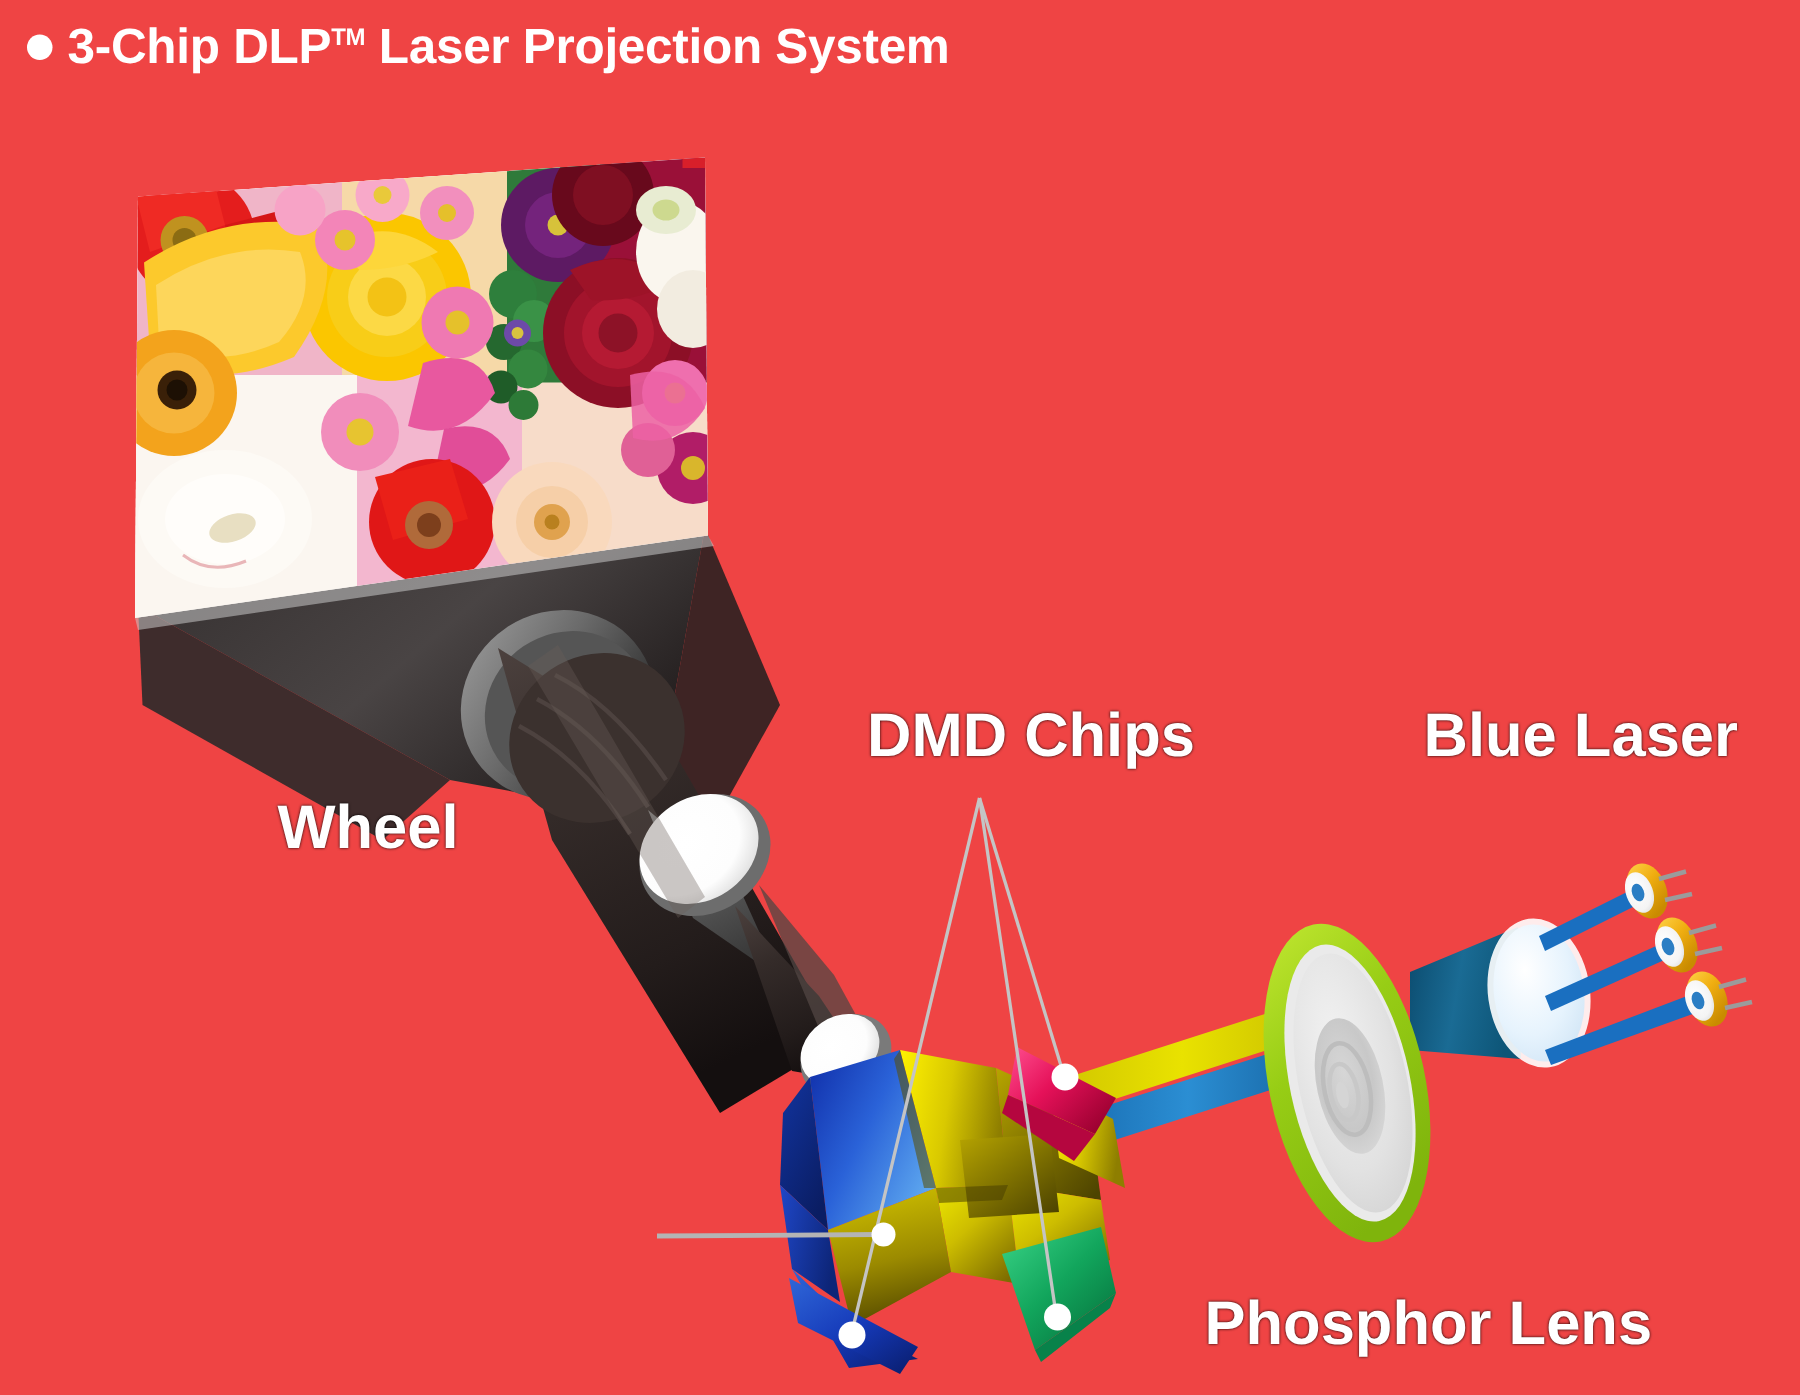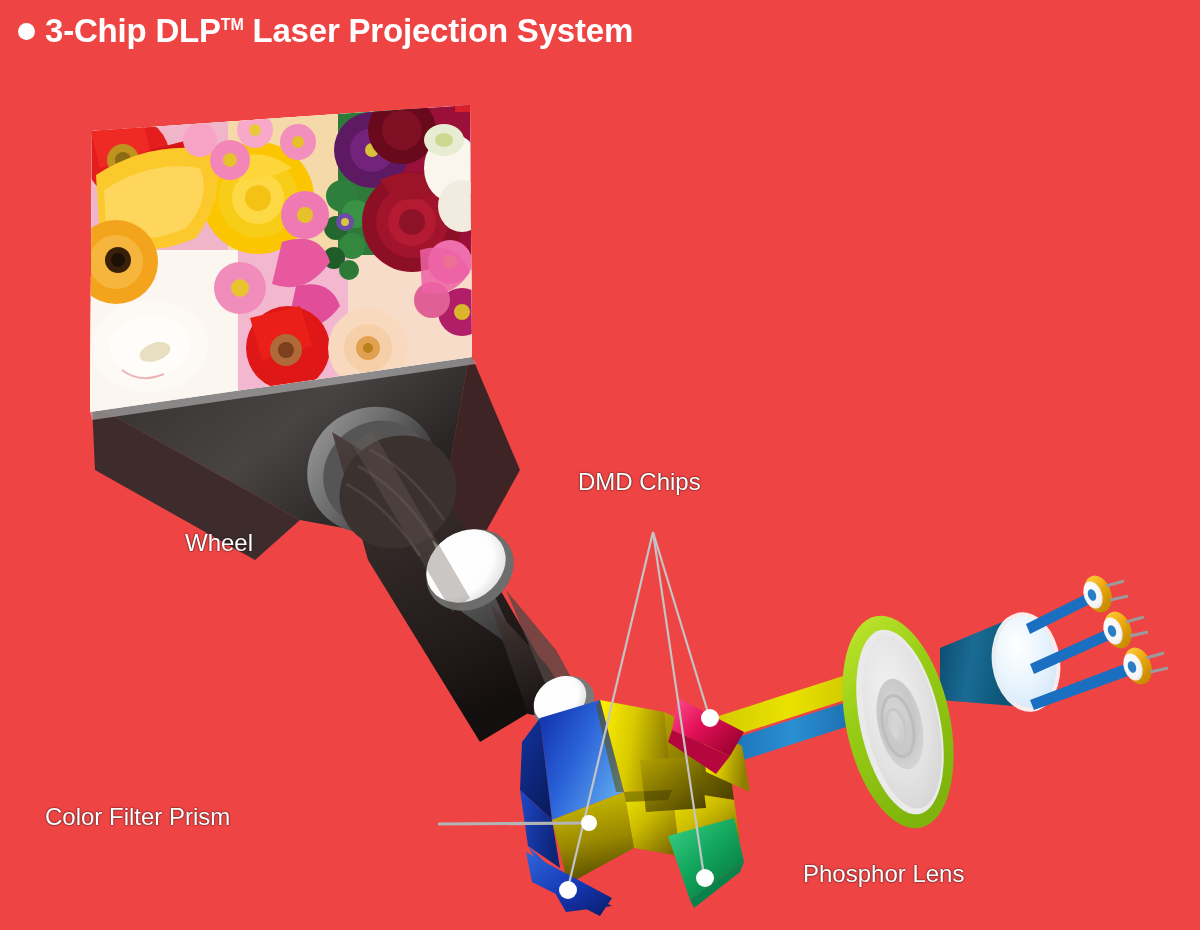--- a/index.html
+++ b/index.html
@@ -53,22 +53,22 @@
   }
   .hdr-title sup {
     font-size: 16px;
     font-weight: bold;
     vertical-align: super;
     line-height: 0;
   }
   .lbl {
     position: absolute;
     color: #ffffff;
-    font-size: 24px;
-    font-weight: normal;
+    font-size: 41px;
+    font-weight: bold;
     white-space: nowrap;
     line-height: 1;
     z-index: 35;
     text-shadow: 0 0 2px #000;
   }
   #label-lens      { left: 185px; top: 531px; }
   #label-dmd       { left: 578px; top: 470px; }
   #label-blue      { left: 949px; top: 470px; }
   #label-prism     { left: 45px;  top: 805px; }
   #label-phosphor  { left: 803px; top: 862px; }
@@ -492,16 +492,16 @@
 
   <div class="hdr">
     <div class="hdr-bullet"></div>
     <div class="hdr-title">
       <span>3-Chip DLP</span><sup>TM</sup><span> Laser Projection System</span>
     </div>
   </div>
 
   <div class="lbl" id="label-lens">Wheel</div>
   <div class="lbl" id="label-dmd">DMD Chips</div>
-  <div class="lbl" id="label-prism">Color Filter Prism</div>
+  <div class="lbl" id="label-blue">Blue Laser</div>
   <div class="lbl" id="label-phosphor">Phosphor Lens</div>
 
 </div>
 
 </body></html>

